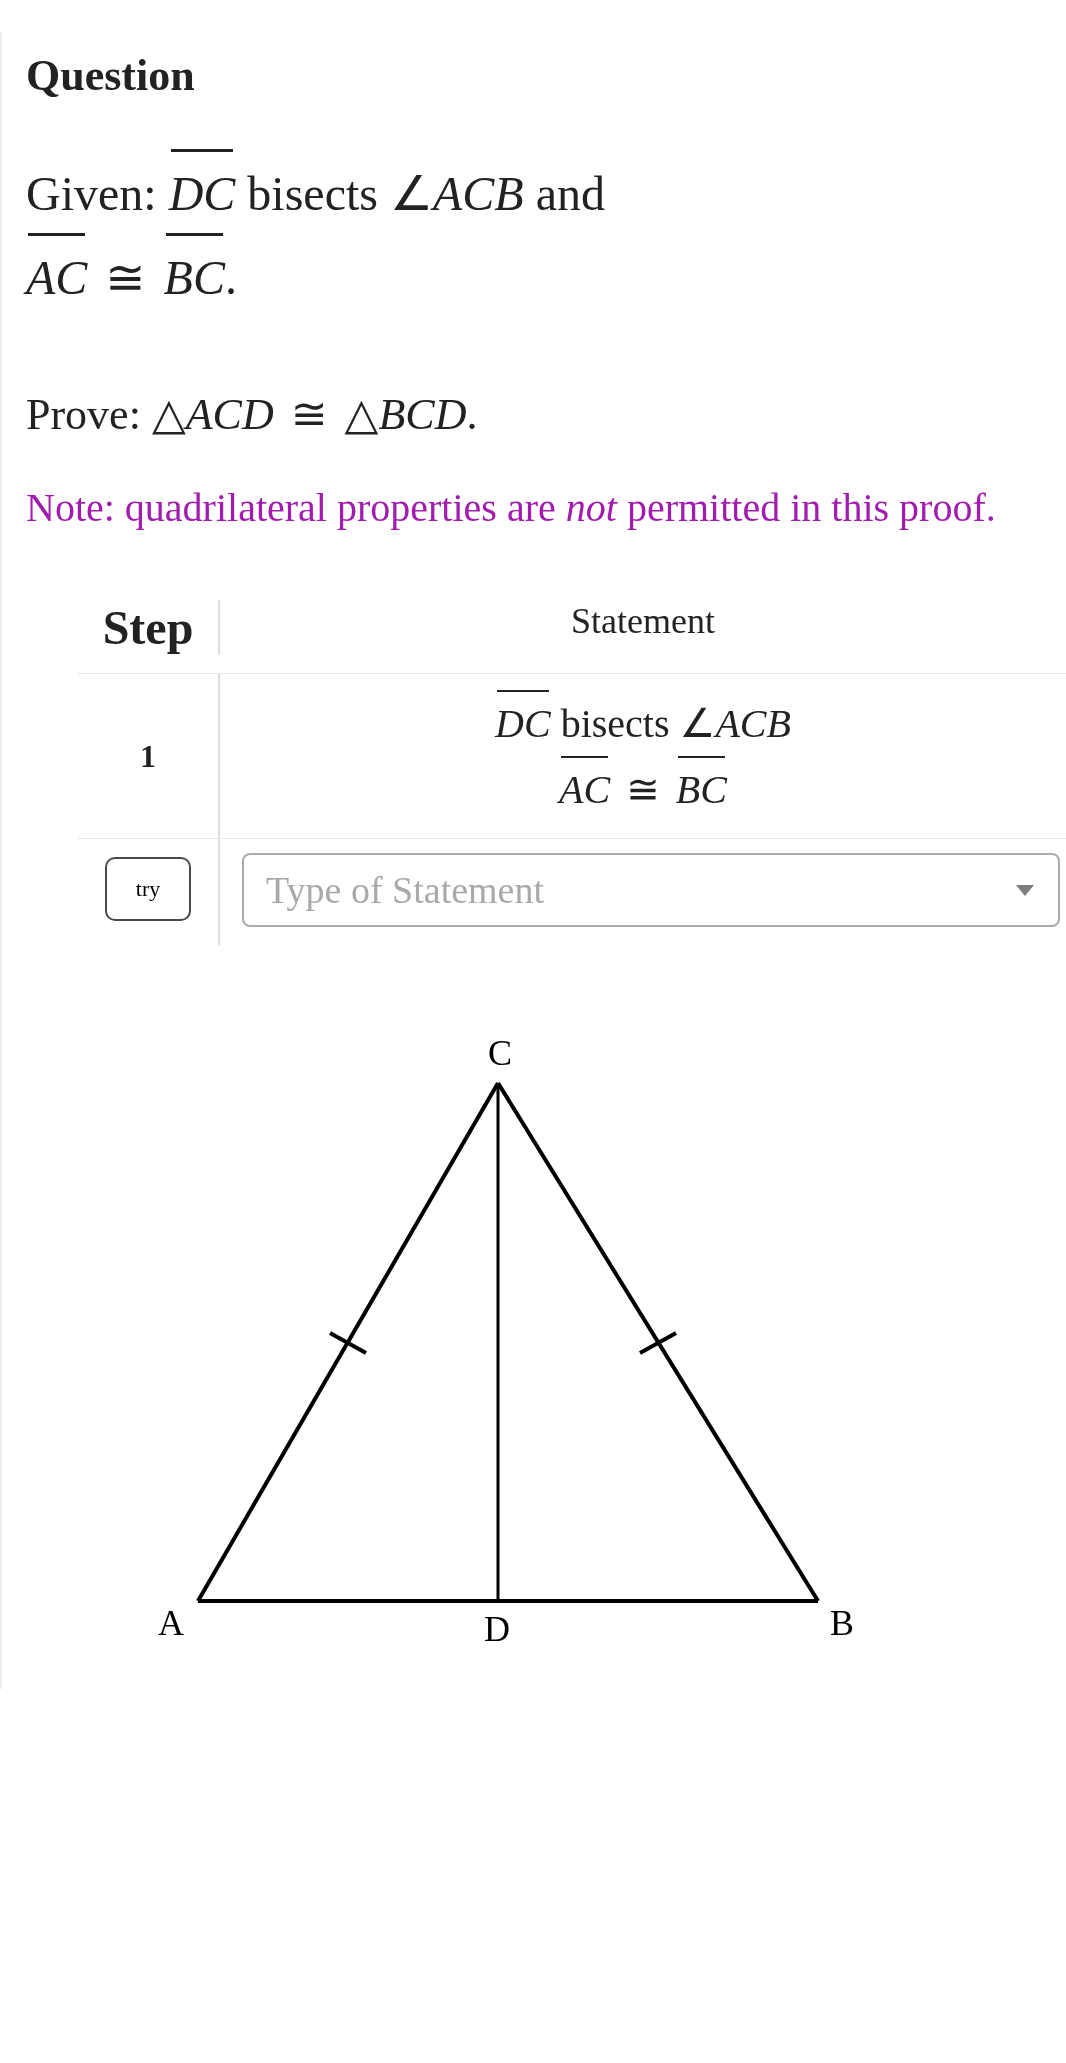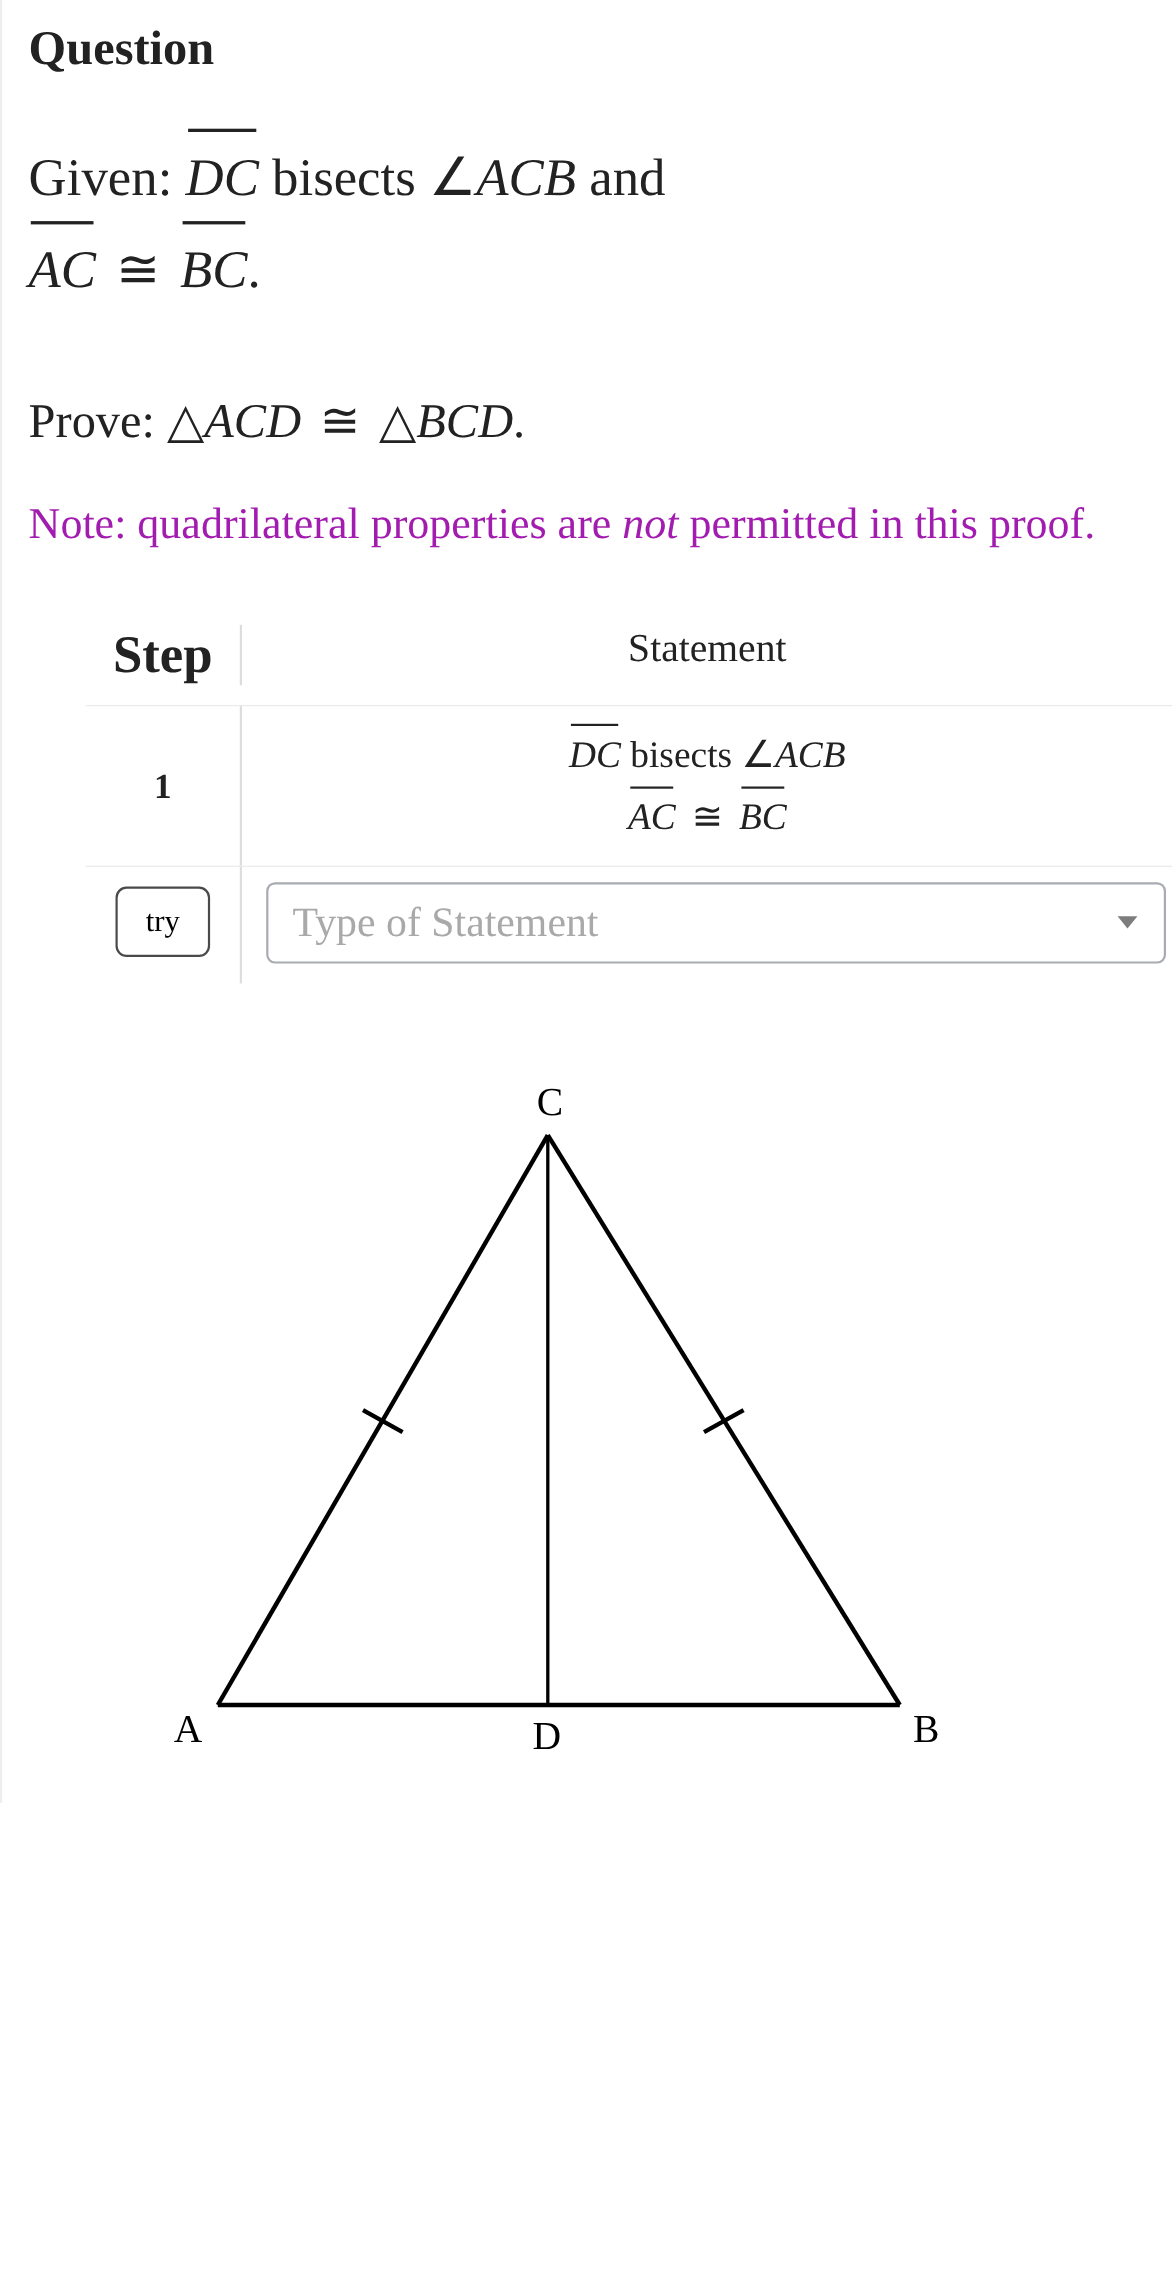--- a/index.html
+++ b/index.html
@@ -7,20 +7,21 @@
     padding: 0;
     font-family: Georgia, 'Times New Roman', serif;
     color: #222;
     background: #fff;
   }
   .page {
     width: 1066px;
     box-sizing: border-box;
     padding: 18px 0 40px 16px;
     border-left: 2px solid #eceef0;
+    margin-top: 32px;
   }
   .question-heading {
     font-weight: 700;
     font-size: 44px;
     margin: 0 0 50px 8px;
   }
   .given-line {
     font-size: 48px;
     line-height: 1.7;
     margin: 0 0 70px 8px;
@@ -98,37 +99,37 @@
     align-items: center;
     justify-content: center;
     font-weight: 700;
     font-size: 32px;
     padding: 20px 0;
   }
   .pt-stmt-cell {
     flex: 1;
     padding: 16px 0 16px 0;
     text-align: center;
-    font-size: 34px;
+    font-size: 40px;
     line-height: 1.6;
   }
   .pt-stmt-cell .overline::before { height: 2px; top: 0; }
   .pt-row.input-row {
     border-top: 1px solid #e8e8e8;
     align-items: center;
   }
   .try-btn {
     width: 86px;
     height: 64px;
     margin: 10px auto;
     border: 2px solid #4a4a4a;
     border-radius: 10px;
     background: #fff;
     font-family: inherit;
-    font-size: 28px;
+    font-size: 22px;
     display: flex;
     align-items: center;
     justify-content: center;
     cursor: pointer;
   }
   .step-cell-input {
     width: 140px;
     border-right: 2px solid #dcdde0;
     display: flex;
     align-items: center;

